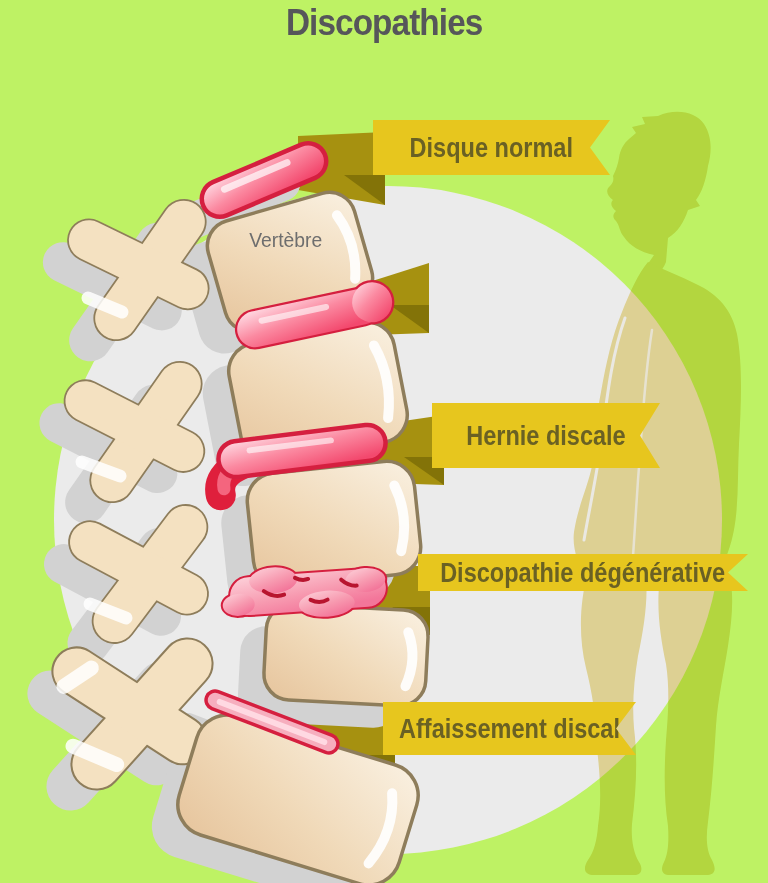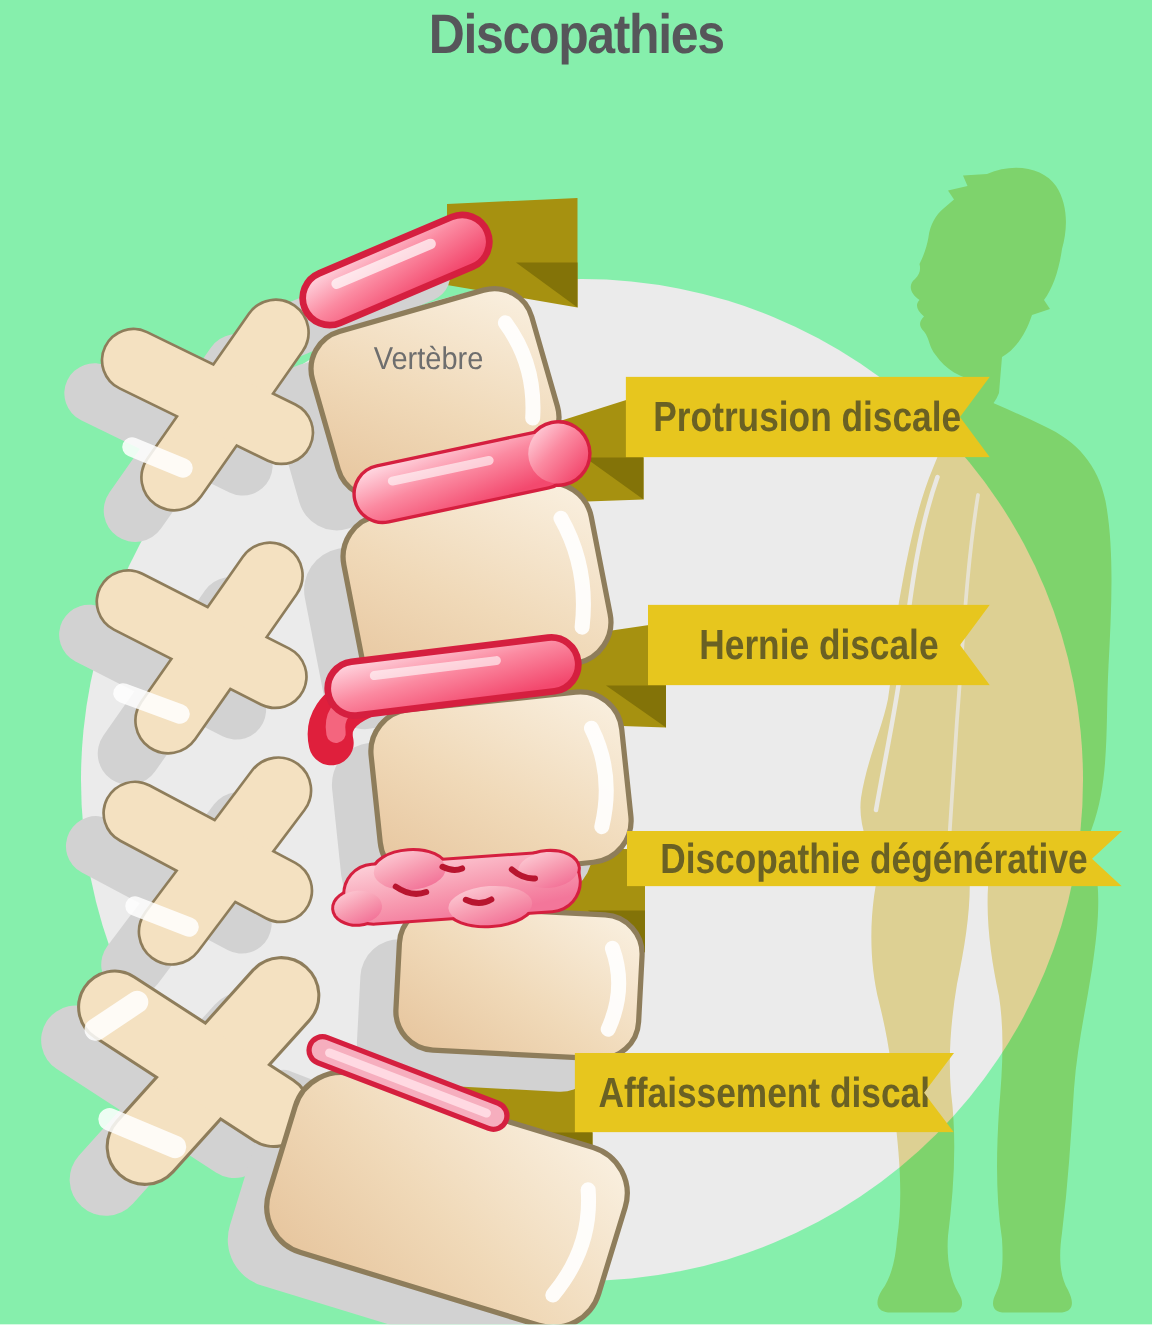--- a/index.html
+++ b/index.html
@@ -1,31 +1,31 @@
 <!DOCTYPE html>
 <html><head>
 <meta charset="utf-8">
 <style>
   html,body{margin:0;padding:0;background:#fff;}
-  .stage{position:relative;width:768px;height:883px;overflow:hidden;background:#86efac;
+  .stage{position:relative;width:768px;height:883px;overflow:hidden;background:#bef264;
          font-family:"Liberation Sans", sans-serif;}
   .stage svg{position:absolute;left:0;top:0;}
   .title{position:absolute;left:0;top:2px;width:768px;text-align:center;
          font-size:37px;font-weight:bold;color:#56565a;letter-spacing:-1px;}
   .title span{display:inline-block;transform:scaleX(.9);}
   .vertebra-label{position:absolute;left:206px;top:228px;width:160px;text-align:center;
          font-size:21px;color:#6e6e6e;}
   .vertebra-label span{display:inline-block;transform:scaleX(.92);white-space:nowrap;}
   .ribbon{position:absolute;background:#e7c61e;display:flex;align-items:center;justify-content:center;
           clip-path:polygon(0 0,100% 0,calc(100% - 20px) 50%,100% 100%,0 100%);
           color:#6a6124;font-size:28px;font-weight:bold;white-space:nowrap;}
   .ribbon span{display:inline-block;transform:scaleX(.84);}
   .r1{left:373px;top:120px;width:237px;height:55px;}
   .r2{left:417px;top:251px;width:243px;height:54px;}
-  .r3{left:432px;top:403px;width:228px;height:54px;}
+  .r3{left:432px;top:403px;width:228px;height:65px;}
   .r4{left:418px;top:554px;width:330px;height:37px;}
   .r5{left:383px;top:702px;width:253px;height:53px;}
   .bs{fill:#f4e1c1;stroke:#8e7d5b;stroke-width:3.5;}
   .bf{fill:#f4e1c1;}
   .gbs{fill:#d2d2d2;}
   .hl{stroke:#fff;stroke-width:13;stroke-linecap:round;opacity:.85;fill:none;}
   .vert{fill:url(#boneGrad);stroke:#8e7d5b;stroke-width:3.5;}
   .gloss{stroke:#fff;stroke-width:10;stroke-linecap:round;fill:none;opacity:.9;}
   .dstroke{fill:url(#discGrad);stroke:#d51f3f;stroke-width:4.5;}
   .dfill{fill:url(#discGrad);}
@@ -219,22 +219,22 @@
       <rect x="-70" y="-9" width="140" height="18" rx="9" fill="#f6aebe" stroke="#d51f3f" stroke-width="3.5"></rect>
       <line x1="-56" y1="0" x2="56" y2="0" stroke="#ffd9e2" stroke-width="6" stroke-linecap="round"></line>
     </g>
   </g>
 </svg>
 
 <div class="title"><span>Discopathies</span></div>
 
 <div class="vertebra-label"><span>Vertèbre</span></div>
 
-<div class="ribbon r2">
-      <span>Protrusion discale</span>
+<div class="ribbon r1">
+      <span>Disque normal</span>
     </div>
 <div class="ribbon r3">
       <span>Hernie discale</span>
     </div>
 <div class="ribbon r4">
       <span>Discopathie dégénérative</span>
     </div>
 <div class="ribbon r5">
       <span>Affaissement discal</span>
     </div>

